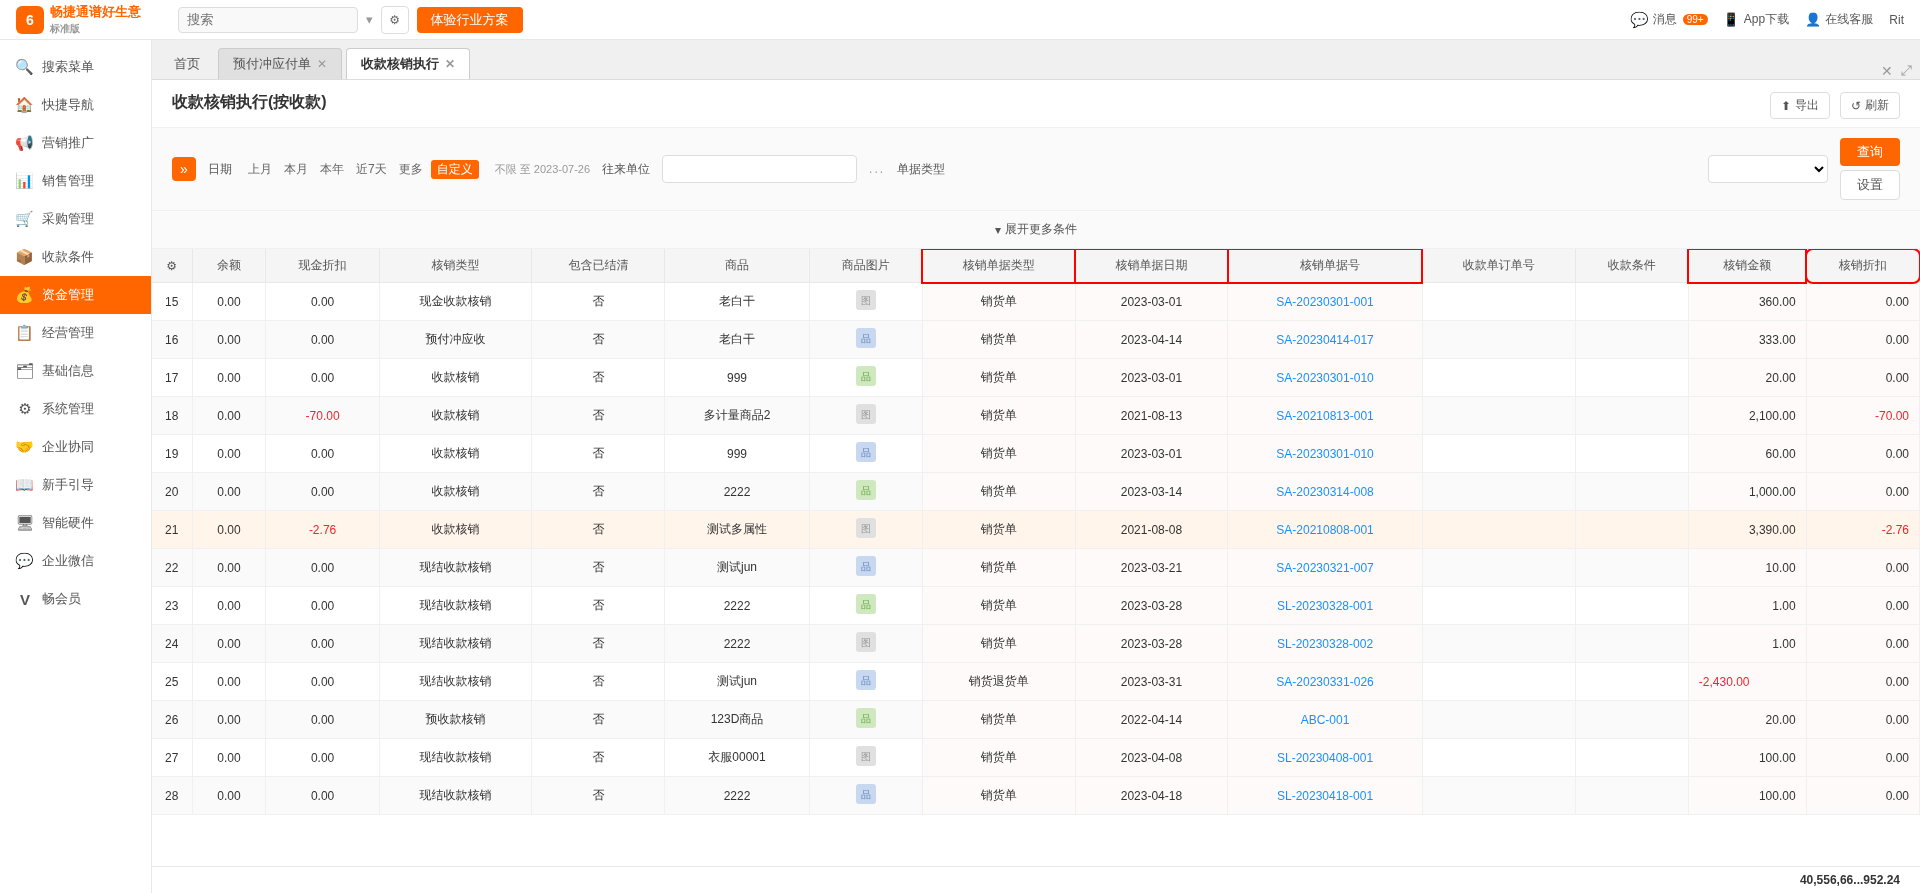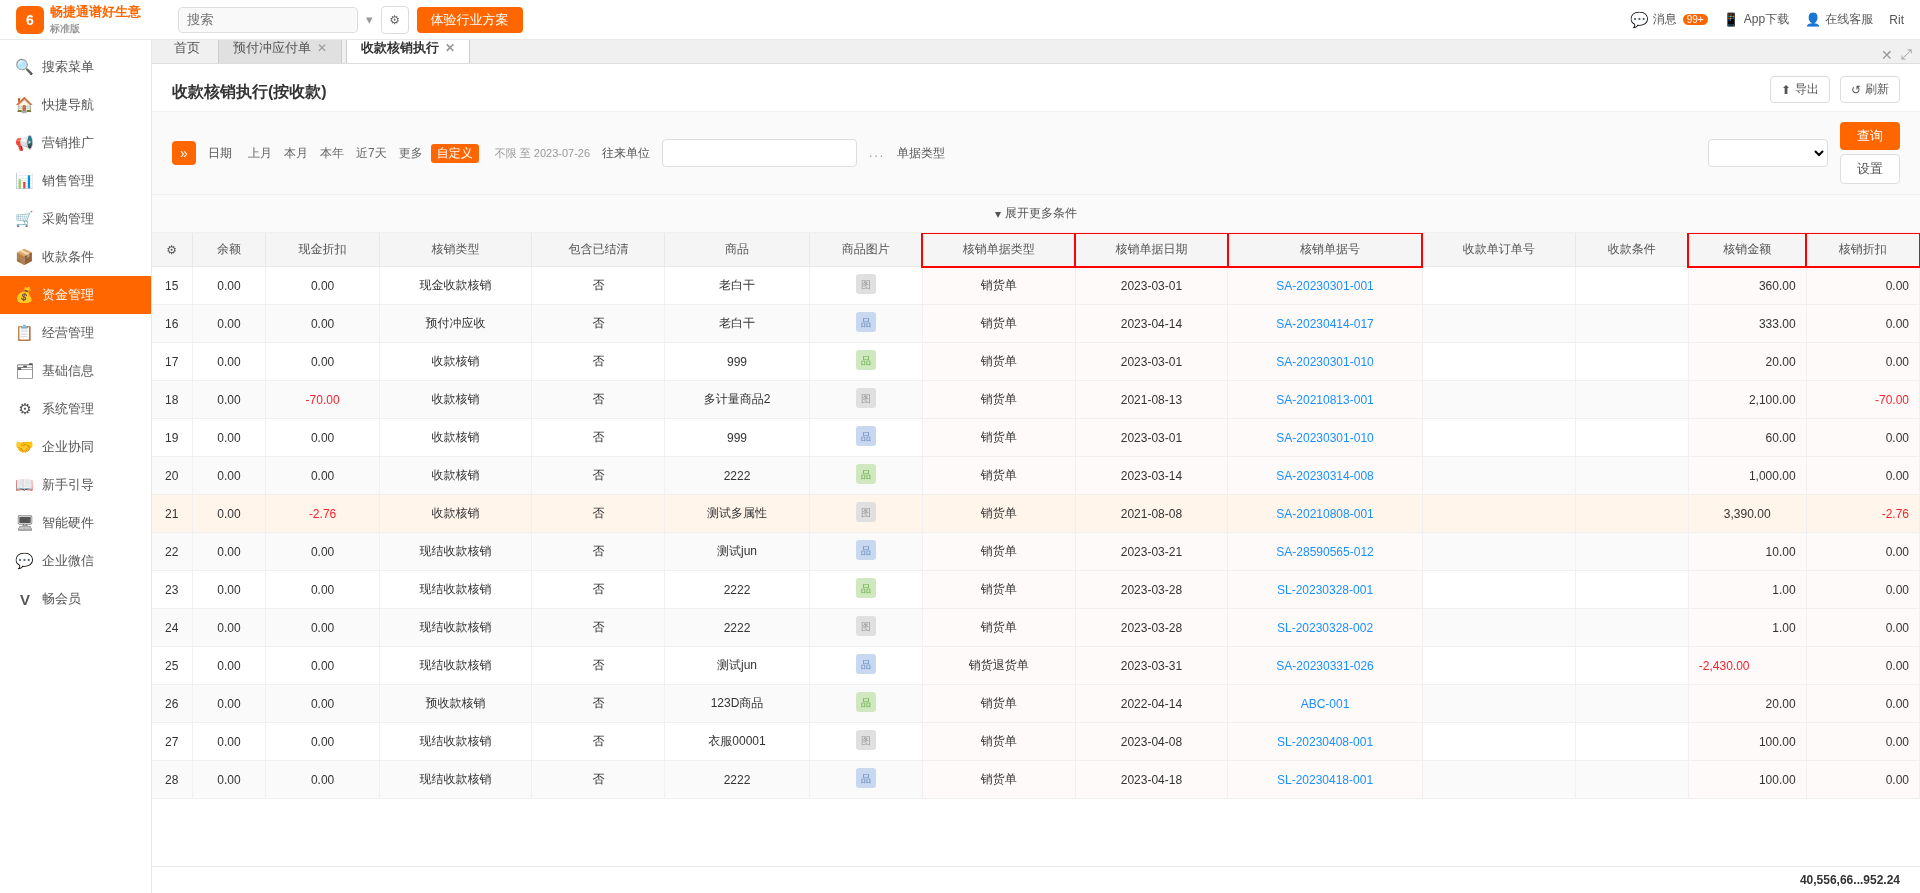--- a/index.html
+++ b/index.html
@@ -23,32 +23,32 @@
     
     .sidebar { width: 152px; background: #fff; border-right: 1px solid #e8e8e8; display: flex; flex-direction: column; padding: 8px 0; overflow-y: auto; }
     .sidebar-item { display: flex; align-items: center; gap: 8px; padding: 10px 16px; cursor: pointer; color: #555; font-size: 13px; }
     .sidebar-item.active { background: #ff6600; color: #fff; border-radius: 0; }
     .sidebar-item .s-icon { width: 18px; height: 18px; display: flex; align-items: center; justify-content: center; font-size: 15px; }
 
     
     .content-area { flex: 1; display: flex; flex-direction: column; overflow: hidden; }
 
     
-    .tab-bar { height: 24px; background: #f0f0f0; display: flex; align-items: flex-end; padding: 0 8px; border-bottom: 1px solid #ddd; }
+    .tab-bar { height: 40px; background: #f0f0f0; display: flex; align-items: flex-end; padding: 0 8px; border-bottom: 1px solid #ddd; }
     .tab-item { display: flex; align-items: center; gap: 6px; padding: 6px 14px; background: #e0e0e0; border-radius: 4px 4px 0 0; cursor: pointer; font-size: 13px; color: #555; margin-right: 4px; border: 1px solid #ccc; border-bottom: none; }
     .tab-item.active { background: #fff; color: #333; font-weight: 700; }
     .tab-item .close-btn { color: #999; font-size: 12px; cursor: pointer; }
     .tab-home { padding: 6px 14px; font-size: 13px; color: #555; cursor: pointer; margin-right: 4px; }
     .tab-bar-right { margin-left: auto; display: flex; align-items: center; gap: 8px; font-size: 16px; color: #999; cursor: pointer; }
 
     
     .page-content { flex: 1; overflow: hidden; background: #fff; padding: 0; display: flex; flex-direction: column; }
 
     
-    .page-header { padding: 12px 20px 8px; display: flex; align-items: flex-end; justify-content: space-between; border-bottom: 1px solid #f0f0f0; gap: 44px; }
+    .page-header { padding: 12px 20px 8px; display: flex; align-items: flex-start; justify-content: space-between; border-bottom: 1px solid #f0f0f0; gap: 44px; }
     .page-title { font-size: 16px; font-weight: bold; color: #333; }
     .page-header-actions { display: flex; gap: 10px; align-items: center; }
     .btn-export { display: flex; align-items: center; gap: 4px; border: 1px solid #ddd; border-radius: 4px; padding: 4px 10px; cursor: pointer; color: #555; background: #fff; font-size: 12px; }
     .btn-refresh { display: flex; align-items: center; gap: 4px; border: 1px solid #ddd; border-radius: 4px; padding: 4px 10px; cursor: pointer; color: #555; background: #fff; font-size: 12px; }
 
     
     .filter-bar { padding: 10px 20px; display: flex; align-items: center; gap: 12px; flex-wrap: wrap; border-bottom: 1px solid #f0f0f0; background: #fafafa; }
     .filter-expand-btn { width: 24px; height: 24px; background: #ff6600; color: #fff; border: none; border-radius: 4px; cursor: pointer; display: flex; align-items: center; justify-content: center; font-size: 14px; }
     .filter-label { color: #555; font-size: 12px; }
     .filter-date-group { display: flex; align-items: center; gap: 4px; }
@@ -268,21 +268,21 @@
               <th>核销类型</th>
               <th>包含已结清</th>
               <th>商品</th>
               <th>商品图片</th>
               <th style="outline:2px solid #f00;outline-offset:-1px;">核销单据类型</th>
               <th style="outline:2px solid #f00;outline-offset:-1px;">核销单据日期</th>
               <th style="outline:2px solid #f00;outline-offset:-1px;padding-left:20px;">核销单据号</th>
               <th>收款单订单号</th>
               <th>收款条件</th>
               <th style="outline:2px solid #f00;outline-offset:-1px;">核销金额</th>
-              <th style="outline:2px solid #f00;outline-offset:-1px;">核销折扣</th>
+              <th style="outline:2px solid #f00;outline-offset:-1px;border-radius:7px;">核销折扣</th>
             </tr>
           </thead>
           <tbody id="table-body">
           <tr>
     <td>15</td>
     <td>0.00</td>
     <td class="">0.00</td>
     <td>现金收款核销</td>
     <td>否</td>
     <td>老白干</td>
@@ -402,37 +402,37 @@
     <td>测试多属性</td>
     <td><svg width="20" height="20" viewBox="0 0 20 20">
                     <rect width="20" height="20" rx="3" fill="#e0e0e0"></rect>
                     <text x="10" y="14" text-anchor="middle" font-size="10" fill="#999">图</text>
                   </svg></td>
     <td style="background:rgba(255,230,230,0.18);">销货单</td>
     <td style="background:rgba(255,230,230,0.18);">2021-08-08</td>
     <td style="background:rgba(255,230,230,0.18);"><a class="link-blue">SA-20210808-001</a></td>
     <td></td>
     <td></td>
-    <td class="" style="background:rgba(255,230,230,0.18);">3,390.00</td>
+    <td class="" style="text-align:right;background:rgba(255,230,230,0.18);">3,390.00</td>
     <td class="text-red" style="text-align:right;background:rgba(255,230,230,0.18);">-2.76</td>
   </tr>
               <tr>
     <td>22</td>
     <td>0.00</td>
     <td class="">0.00</td>
     <td>现结收款核销</td>
     <td>否</td>
     <td>测试jun</td>
     <td><svg width="20" height="20" viewBox="0 0 20 20">
                     <rect width="20" height="20" rx="3" fill="#c8d8f0"></rect>
                     <text x="10" y="14" text-anchor="middle" font-size="10" fill="#6688bb">品</text>
                   </svg></td>
     <td style="background:rgba(255,230,230,0.18);">销货单</td>
     <td style="background:rgba(255,230,230,0.18);">2023-03-21</td>
-    <td style="background:rgba(255,230,230,0.18);"><a class="link-blue">SA-28590565-012</a></td>
+    <td style="background:rgba(255,230,230,0.18);"><a class="link-blue">SA-20230321-007</a></td>
     <td></td>
     <td></td>
     <td class="" style="text-align:right;background:rgba(255,230,230,0.18);">10.00</td>
     <td class="" style="text-align:right;background:rgba(255,230,230,0.18);">0.00</td>
   </tr>
               <tr>
     <td>23</td>
     <td>0.00</td>
     <td class="">0.00</td>
     <td>现结收款核销</td>

